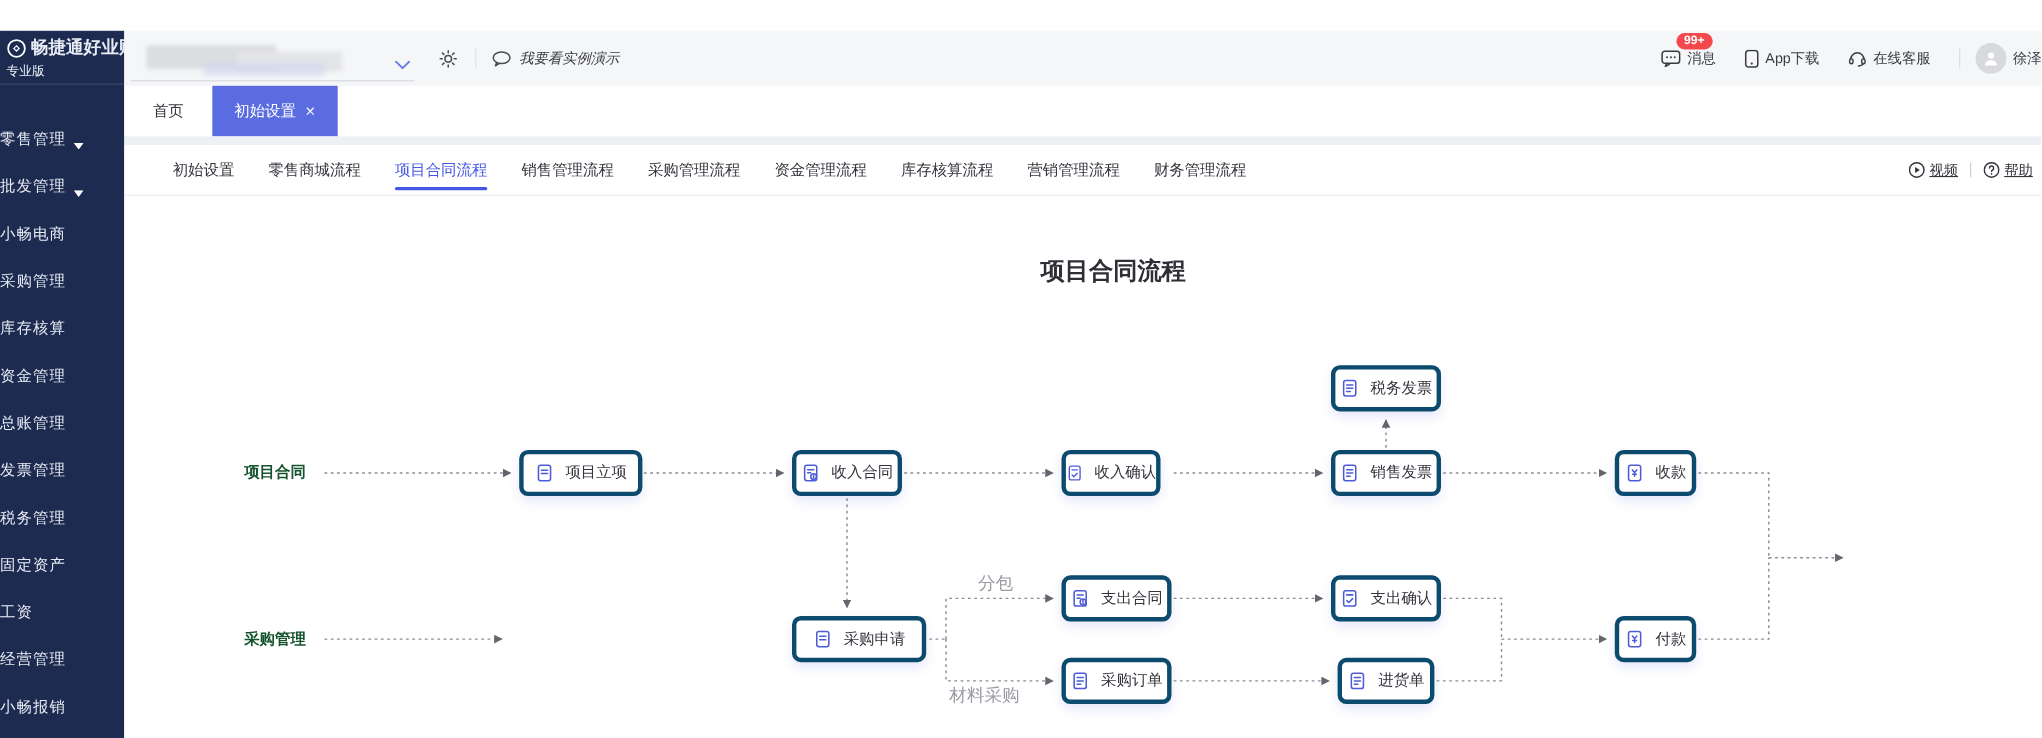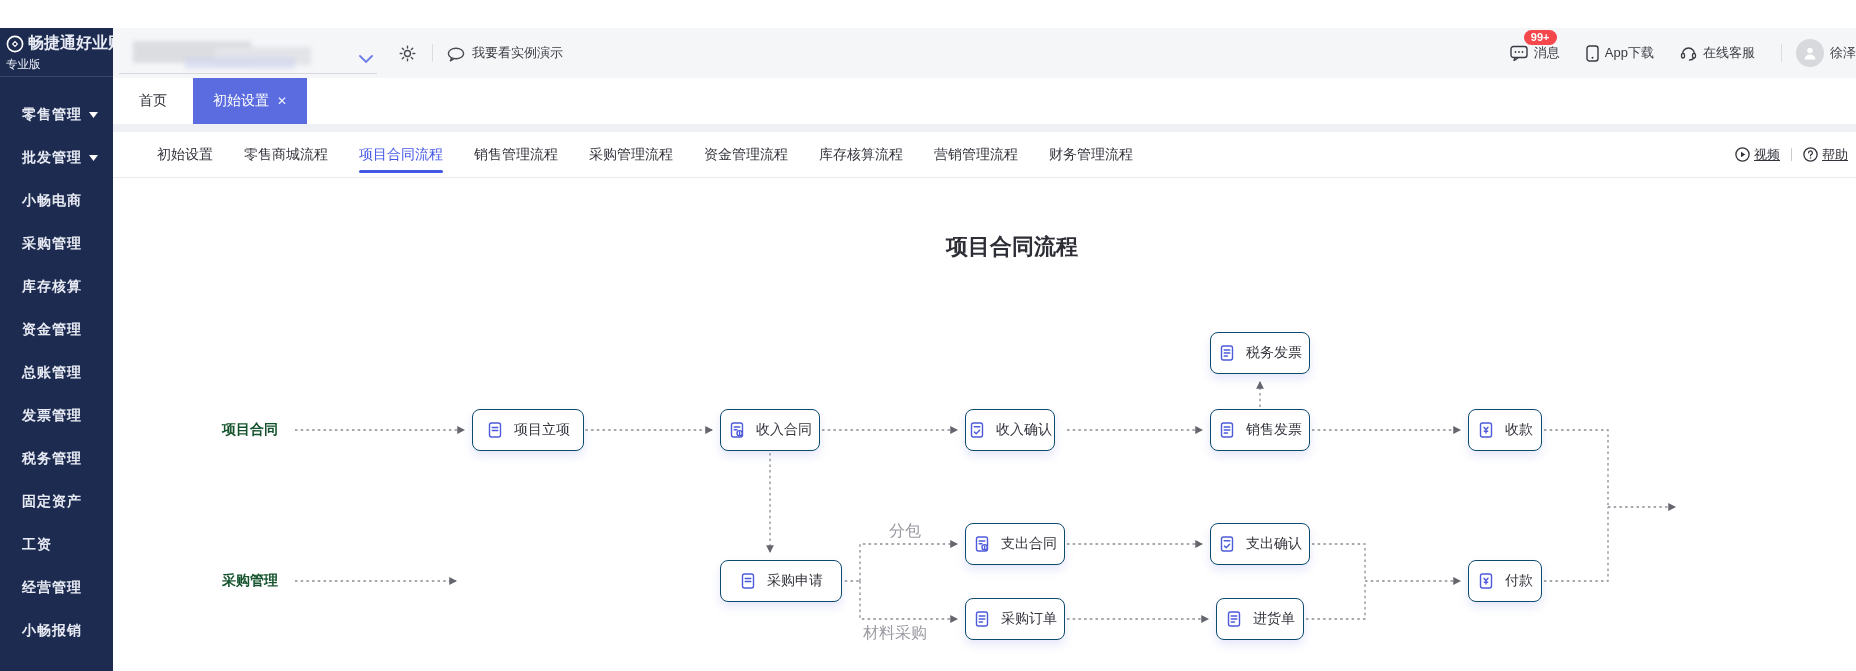--- a/index.html
+++ b/index.html
@@ -10,37 +10,37 @@
   .top-strip{position:absolute;left:0;top:0;width:100%;height:28px;background:#ffffff;}
 
   
   .sidebar{position:absolute;left:0;top:28px;width:113px;bottom:0;background:#1d2b50;color:#e8ebf4;}
   .logo-block{height:49px;padding:5px 6px 0 6px;box-sizing:border-box;border-bottom:1px solid rgba(255,255,255,.14);}
   .logo-row{display:flex;align-items:center;gap:4px;}
   .logo-mark{flex:0 0 auto;}
   .brand{font-size:16px;font-weight:bold;white-space:nowrap;letter-spacing:0;}
   .edition{font-size:11.5px;margin-top:3px;color:#eef1f8;}
   .side-nav{padding-top:16px;}
-  .side-item{height:43px;display:flex;align-items:center;padding-left:22px;font-size:14px;
-             font-weight:bold;letter-spacing:1px;cursor:pointer;color:#e8ebf4;}
+  .side-item{height:43px;display:flex;align-items:flex-end;font-size:14px;
+             font-weight:normal;letter-spacing:1px;cursor:pointer;color:#e8ebf4;}
   .side-item .caret{margin-left:7px;}
 
   
   .topbar{position:absolute;left:113px;top:28px;right:0;height:50px;background:#f5f6f8;
           display:flex;align-items:center;font-size:13px;color:#3a3b42;}
   .company-select{position:relative;width:258px;height:40px;margin-left:6px;border-bottom:1px solid #d6d8dd;
                   display:flex;align-items:flex-end;cursor:pointer;}
   .blurblock{position:absolute;filter:blur(2px);border-radius:2px;}
   .bb1{left:14px;top:8px;width:118px;height:22px;background:#dcdde1;}
   .bb2{left:96px;top:14px;width:96px;height:18px;background:#e3e4e8;}
   .bb3{left:66px;top:24px;width:110px;height:12px;background:#cfd4ef;opacity:.55;}
   .chevron{position:absolute;right:4px;bottom:10px;}
   .gear-btn{margin-left:22px;cursor:pointer;display:flex;align-items:center;}
   .vdiv{width:1px;height:18px;background:#dcdde2;margin:0 14px 0 16px;}
-  .demo-link{display:flex;align-items:flex-end;gap:7px;cursor:pointer;}
+  .demo-link{display:flex;align-items:center;gap:7px;cursor:pointer;font-style:italic;}
   .top-right{margin-left:auto;display:flex;align-items:center;gap:0;}
   .tr-item{display:flex;align-items:center;gap:6px;cursor:pointer;position:relative;margin-right:26px;white-space:nowrap;}
   .badge{position:absolute;top:-14px;left:14px;background:#f5484d;color:#fff;font-size:11px;font-weight:bold;
          padding:1px 7px;border-radius:9px;line-height:13px;text-align:center;}
   .avatar{width:28px;height:28px;border-radius:50%;background:#d8d9dc;display:flex;align-items:center;
           justify-content:center;margin:0 6px 0 14px;flex:0 0 auto;cursor:pointer;}
   .username{font-size:13px;color:#3a3b42;white-space:nowrap;}
 
   
   .tabstrip{position:absolute;left:113px;top:78px;right:0;height:46px;background:#fff;display:flex;align-items:stretch;}
@@ -61,21 +61,21 @@
   .navtools{margin-left:auto;display:flex;align-items:center;font-size:13px;color:#33343c;gap:5px;white-space:nowrap;}
   .navtools .tool{display:flex;align-items:center;gap:4px;cursor:pointer;text-decoration:underline;}
   .navtools .tdiv{width:1px;height:13px;background:#c9cad0;margin:0 6px;}
 
   
   .flow{position:absolute;inset:0;pointer-events:none;}
   .flow-title{position:absolute;left:1012px;top:247px;transform:translate(-50%,-50%);
               font-size:22px;font-weight:600;color:#2e2f36;margin:0;white-space:nowrap;}
   .lane-label{position:absolute;transform:translate(-50%,-50%);font-size:14px;font-weight:bold;color:#14532d;white-space:nowrap;}
   .edge-label{position:absolute;transform:translate(-50%,-50%);font-size:16px;color:#9a9ba3;white-space:nowrap;}
-  .node{position:absolute;height:42px;box-sizing:border-box;background:#fff;border:1px solid #0c4a6e;
+  .node{position:absolute;height:42px;box-sizing:border-box;background:#fff;border:4px solid #0c4a6e;
         border-radius:8px;box-shadow:0 5px 10px rgba(99,112,226,.16);display:flex;align-items:center;
         justify-content:center;gap:10px;font-size:14px;color:#33343c;pointer-events:auto;cursor:pointer;white-space:nowrap;}
   .arrow-layer{position:absolute;inset:0;}
   svg{display:block;}
 </style>
 </head>
 <body>
 
 <div class="page">
   <div class="top-strip"></div>

